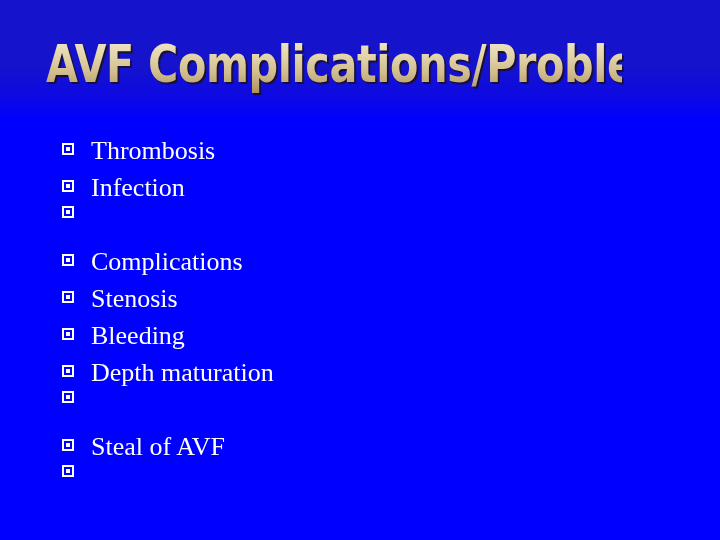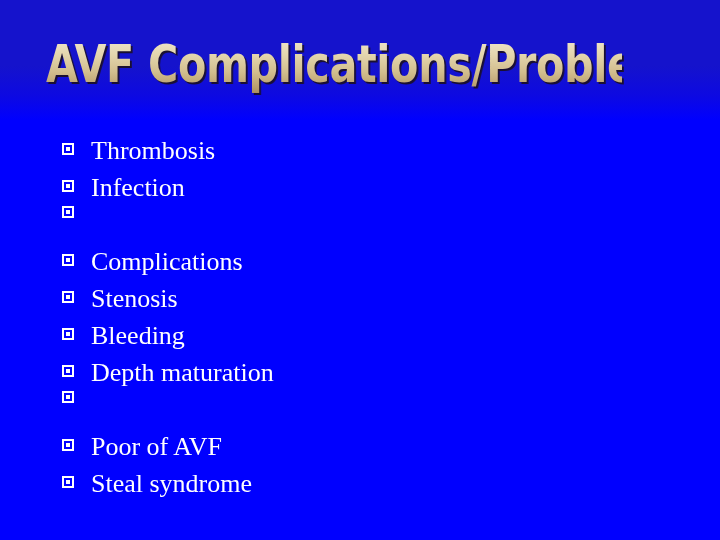--- a/index.html
+++ b/index.html
@@ -165,22 +165,21 @@
       <span class="bullet-marker"></span>
       <span class="bullet-text">Depth maturation</span>
     </li>
 
     <li class="bullet-row">
       <span class="bullet-marker"></span>
     </li>
 
     <li class="bullet-row">
       <span class="bullet-marker"></span>
-      <span class="bullet-text">Poor of AVF</span>
+      <span class="bullet-text">Steal of AVF</span>
     </li>
 
     <li class="bullet-row">
       <span class="bullet-marker"></span>
-      <span class="bullet-text">Steal syndrome</span>
     </li>
 
   </ul>
 </div>
 
 </body></html>

